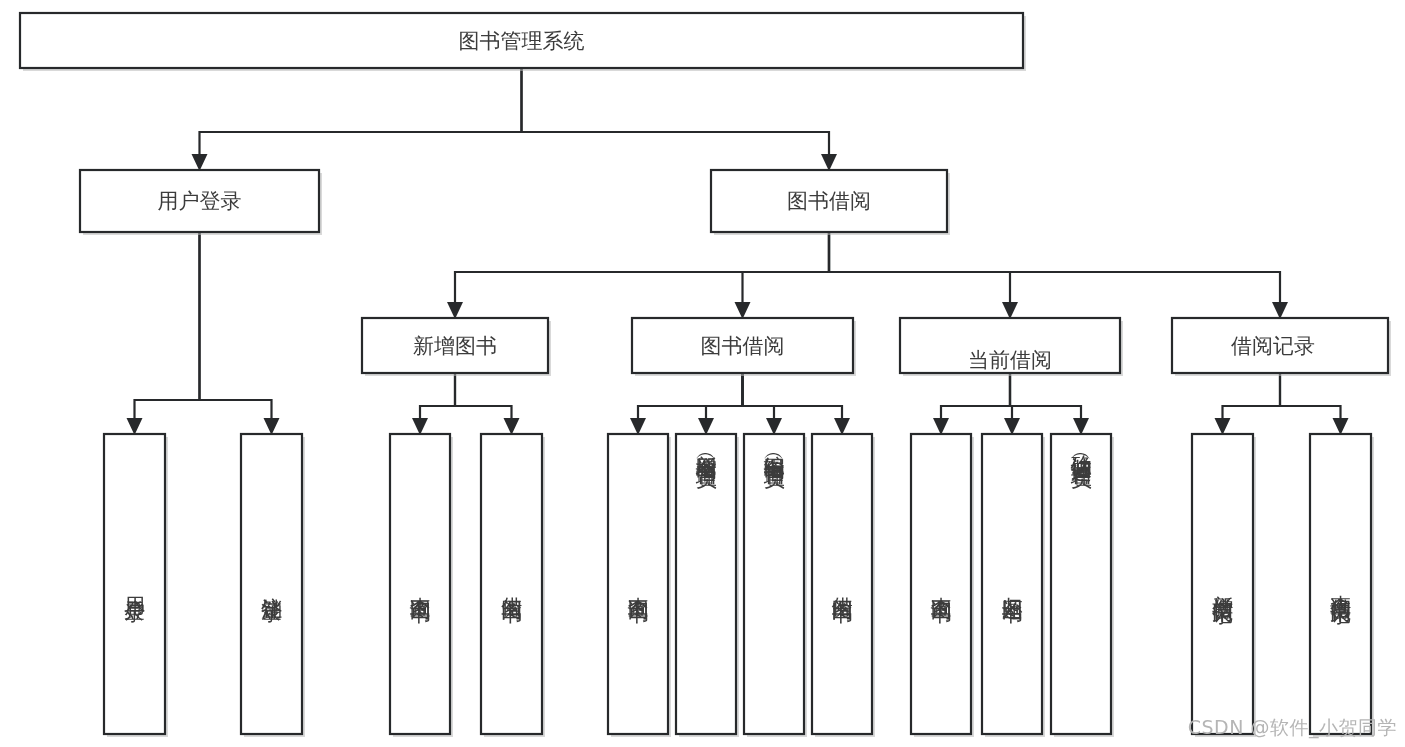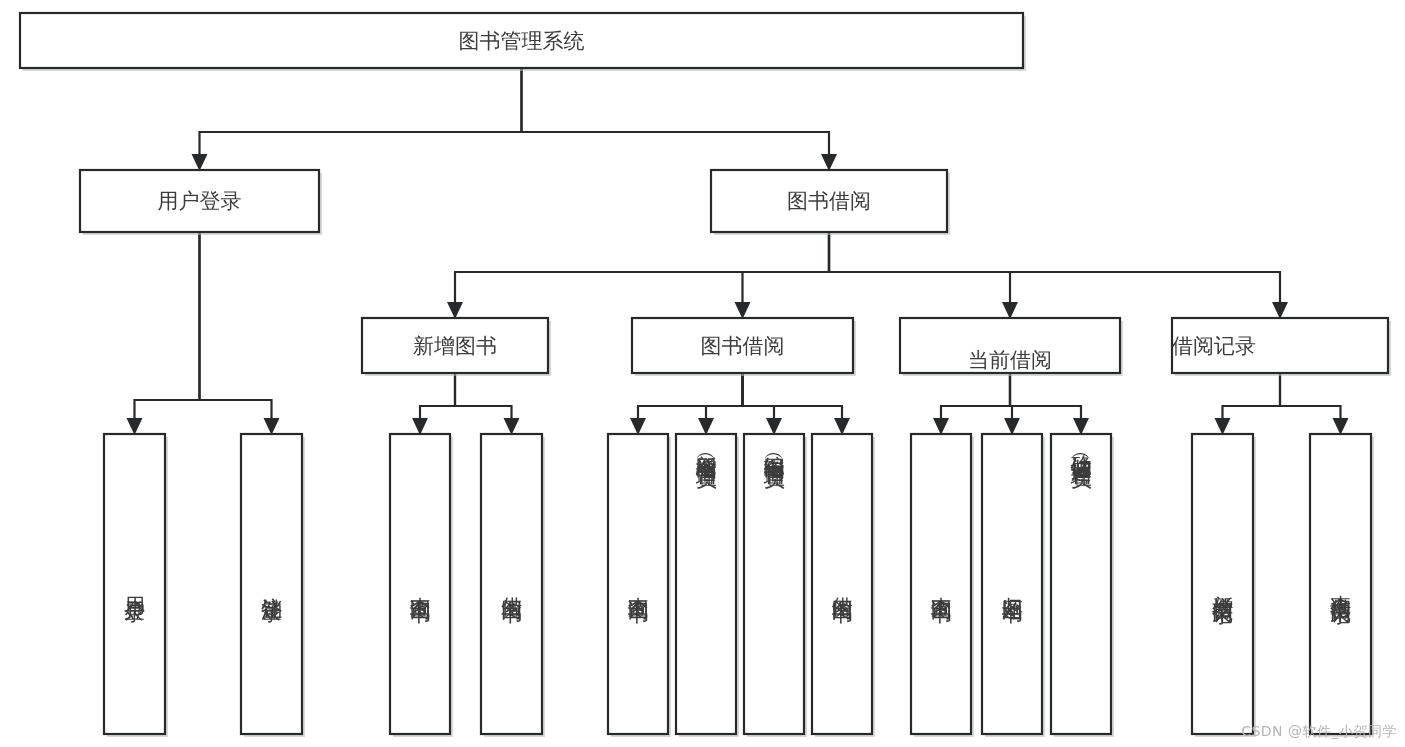--- a/index.html
+++ b/index.html
@@ -41,21 +41,21 @@
     stroke-linecap: butt;
   }
   .arrow-head {
     fill: #27292b;
   }
   .watermark {
     position: absolute;
     right: 8px;
     bottom: 6px;
     font-family: "DejaVu Sans", "Liberation Sans", sans-serif;
-    font-size: 14px;
+    font-size: 19px;
     color: #b5b5b5;
     white-space: nowrap;
     letter-spacing: 0.5px;
     pointer-events: none;
   }
   .vtext-wrap {
     position: absolute;
     display: flex;
     align-items: center;
     justify-content: center;
@@ -263,21 +263,21 @@
       </div>
       <div class="htext-wrap" style="left: 362px; top: 318px; width: 186px; height: 55px;">
         <span class="htext">新增图书</span>
       </div>
       <div class="htext-wrap" style="left: 632px; top: 318px; width: 221px; height: 55px;">
         <span class="htext">图书借阅</span>
       </div>
       <div class="htext-wrap" style="left: 900px; top: 332px; width: 220px; height: 55px;">
         <span class="htext">当前借阅</span>
       </div>
-      <div class="htext-wrap" style="left: 1106px; top: 318px; width: 216px; height: 55px;">
+      <div class="htext-wrap" style="left: 1165px; top: 318px; width: 216px; height: 55px;">
         <span class="htext">借阅记录</span>
       </div>
       <div class="vtext-wrap" style="left: 104px; top: 434px; width: 61px; height: 300px;">
         <span class="vtext">用户登录</span>
       </div>
       <div class="vtext-wrap" style="left: 241px; top: 434px; width: 61px; height: 300px;">
         <span class="vtext">注销登录</span>
       </div>
       <div class="vtext-wrap" style="left: 390px; top: 434px; width: 60px; height: 300px;">
         <span class="vtext">查询图书</span>

